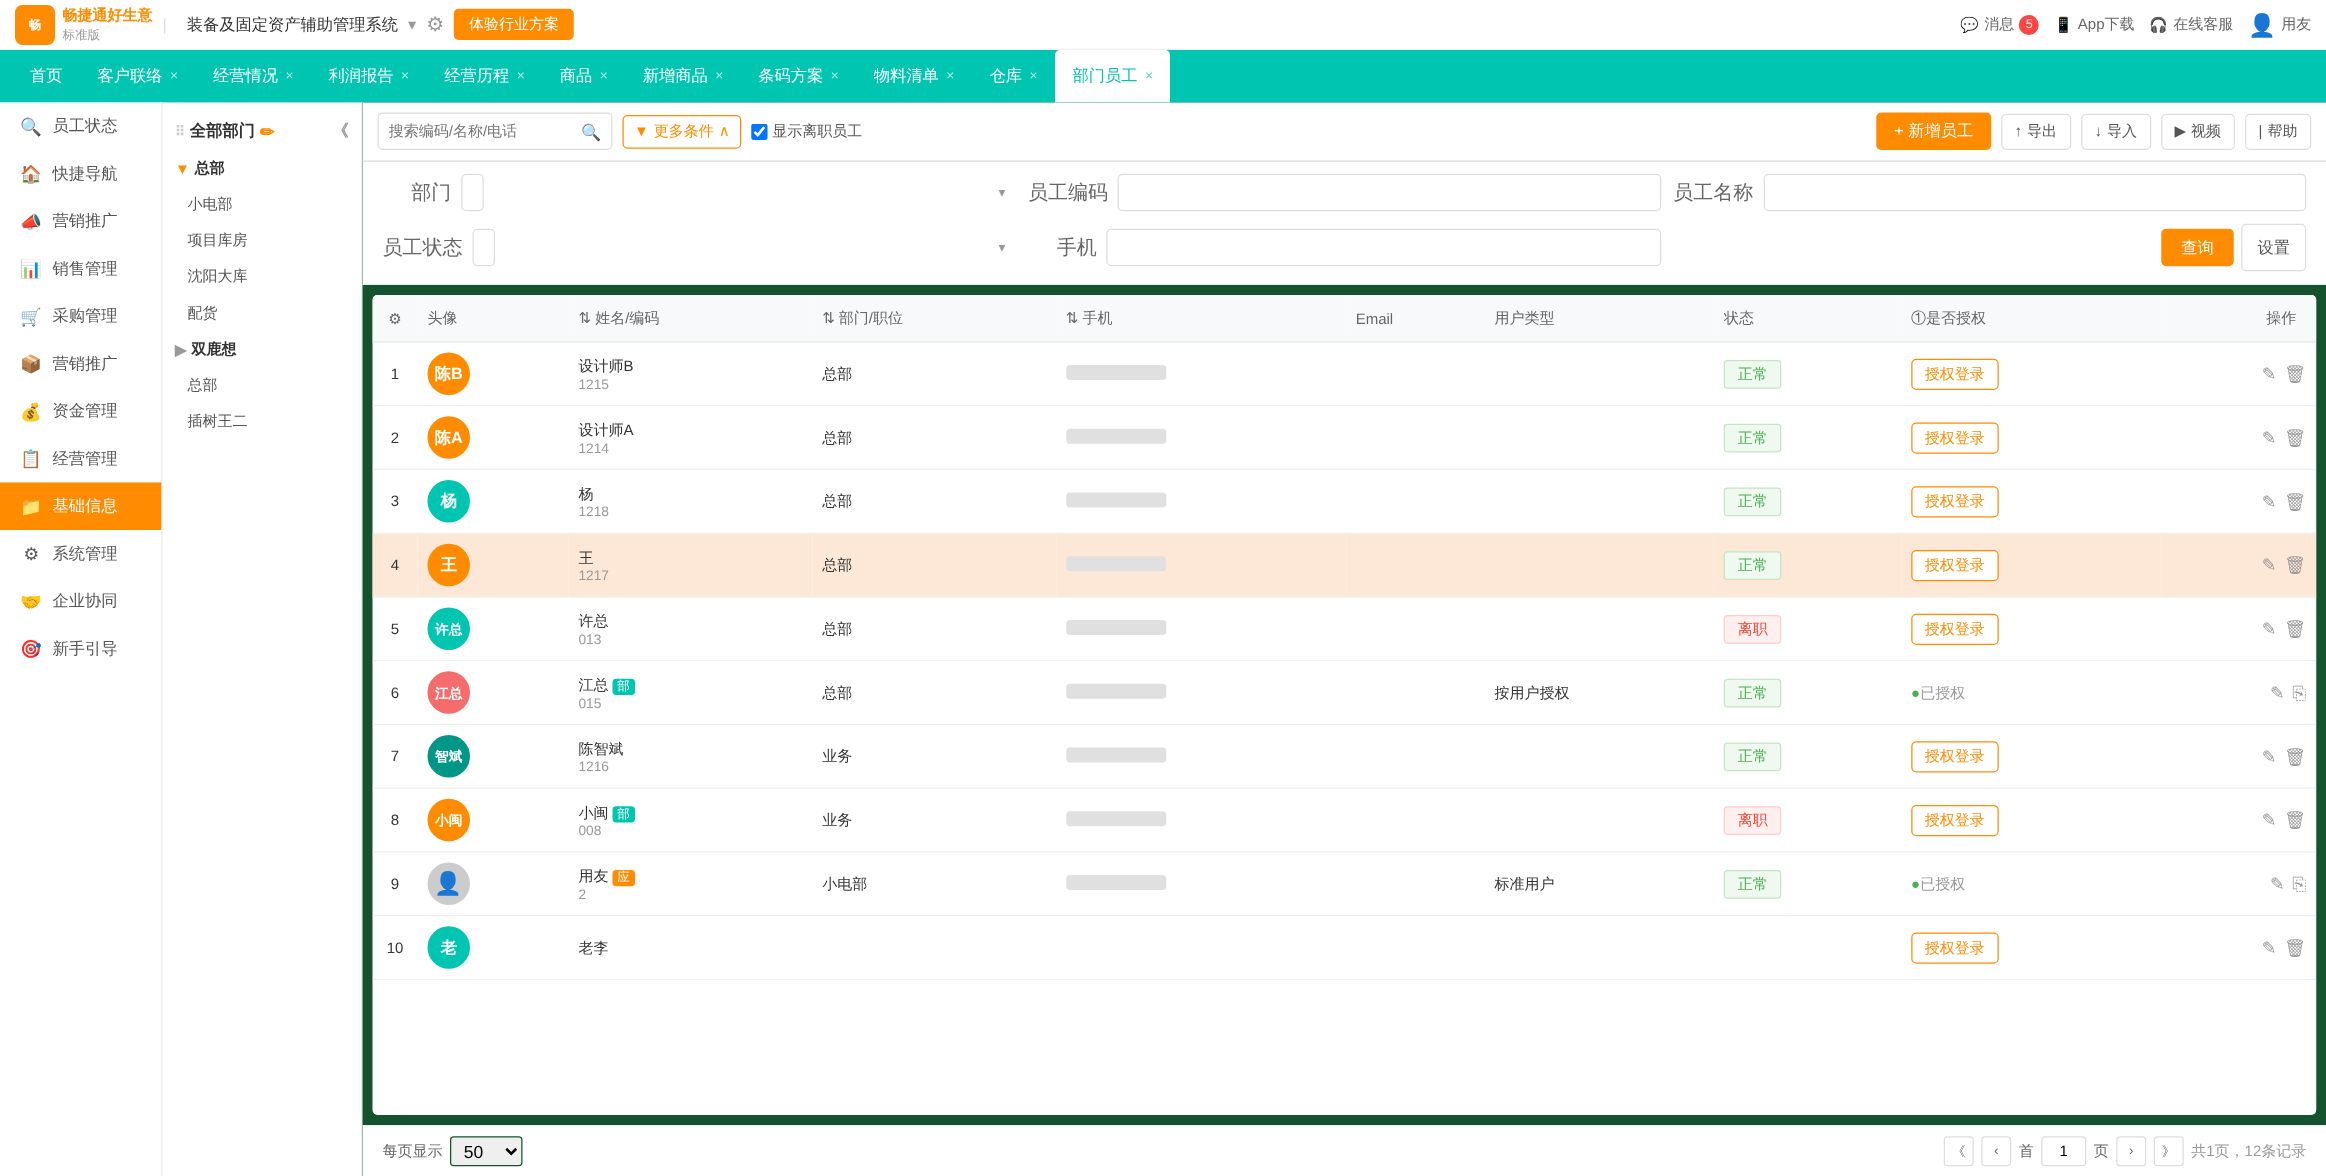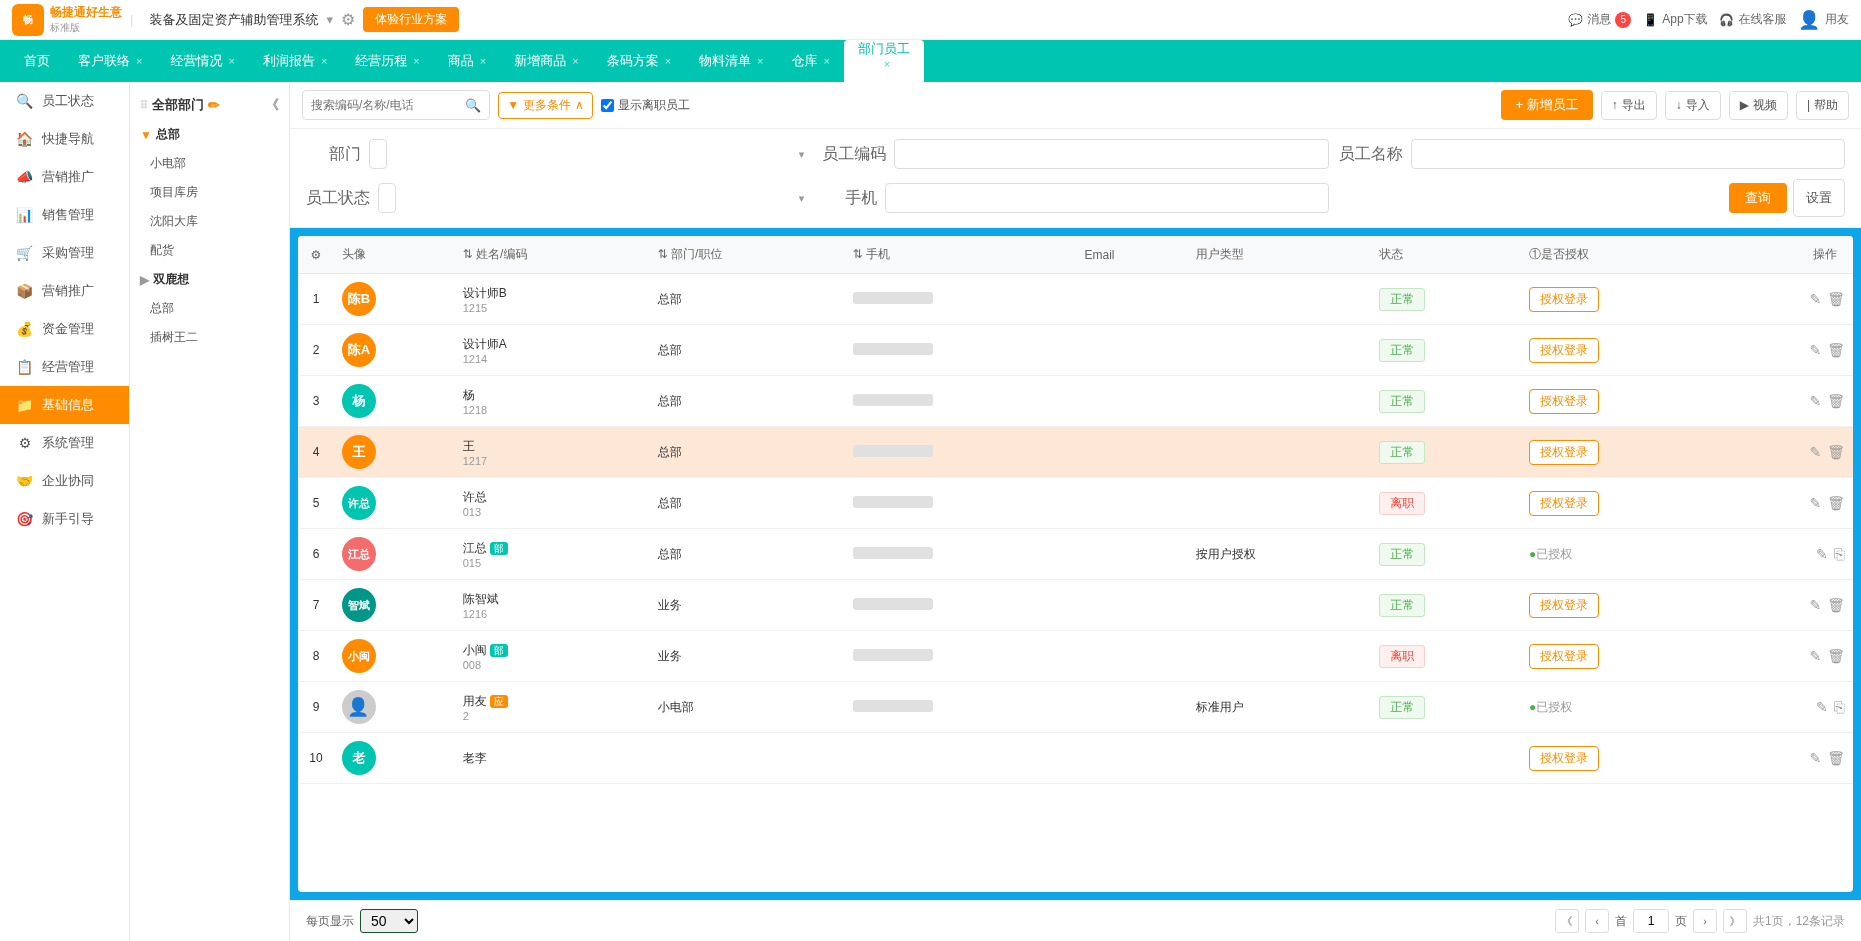--- a/index.html
+++ b/index.html
@@ -14,21 +14,21 @@
     .brand-subtitle { font-size: 10px; color: #999; }
     .system-title { font-size: 13px; color: #333; margin-left: 8px; }
     .top-bar-actions { display: flex; align-items: center; gap: 12px; }
     .top-bar-btn { font-size: 12px; color: #666; cursor: pointer; display: flex; align-items: center; gap: 4px; }
     .experience-btn { background: #ff8c00; color: #fff; padding: 4px 12px; border-radius: 4px; font-size: 12px; cursor: pointer; border: none; }
     .badge { background: #f44; color: #fff; border-radius: 50%; width: 16px; height: 16px; font-size: 10px; display: flex; align-items: center; justify-content: center; }
 
     
     .nav-tabs { height: 42px; background: #00c5b0; display: flex; align-items: center; padding: 0 10px; gap: 0; overflow-x: auto; }
     .nav-tab { padding: 0 14px; height: 42px; display: flex; align-items: center; color: #fff; font-size: 13px; cursor: pointer; white-space: nowrap; position: relative; }
-    .nav-tab.active { background: #fff; color: #00c5b0; border-radius: 4px 4px 0 0; flex-direction: column; }
+    .nav-tab.active { background: #fff; color: #00c5b0; border-radius: 4px 4px 0 0; }
     .nav-tab .close-x { margin-left: 6px; font-size: 11px; opacity: 0.7; }
 
     
     .main-layout { display: flex; height: calc(941px - 40px - 42px); }
 
     
     .sidebar { width: 130px; background: #fff; border-right: 1px solid #e8e8e8; display: flex; flex-direction: column; flex-shrink: 0; }
     .sidebar-item { padding: 10px 16px; display: flex; align-items: center; gap: 8px; cursor: pointer; font-size: 13px; color: #555; }
     .sidebar-item.active { background: #ff8c00; color: #fff; border-radius: 0; }
     .sidebar-item .s-icon { width: 18px; height: 18px; display: flex; align-items: center; justify-content: center; font-size: 14px; }
@@ -41,21 +41,21 @@
 
     
     .dept-panel { width: 160px; background: #fff; border-right: 1px solid #e8e8e8; padding: 8px 0; flex-shrink: 0; overflow-y: auto; }
     .dept-header { display: flex; align-items: center; padding: 6px 10px; gap: 4px; font-size: 13px; font-weight: bold; color: #333; }
     .dept-header .edit-icon { color: #ff8c00; font-size: 14px; }
     .dept-collapse { color: #999; cursor: pointer; margin-left: auto; }
     .dept-item { padding: 6px 12px 6px 20px; font-size: 12px; color: #555; cursor: pointer; }
     .dept-group { padding: 6px 10px; font-size: 12px; color: #333; font-weight: bold; cursor: pointer; display: flex; align-items: center; gap: 4px; }
 
     
-    .main-panel { flex: 1; display: flex; flex-direction: column; overflow: hidden; background: #0ea5e9; }
+    .main-panel { flex: 1; display: flex; flex-direction: column; overflow: hidden; background: #14532d; }
 
     
     .toolbar { background: #fff; padding: 8px 12px; display: flex; align-items: center; justify-content: space-between; border-bottom: 1px solid #eee; }
     .toolbar-left { display: flex; align-items: center; gap: 8px; }
     .search-box { display: flex; align-items: center; border: 1px solid #ddd; border-radius: 4px; padding: 0 8px; height: 30px; gap: 4px; }
     .search-box input { border: none; outline: none; font-size: 12px; width: 160px; }
     .filter-btn { display: flex; align-items: center; gap: 4px; font-size: 12px; color: #ff8c00; cursor: pointer; padding: 4px 8px; border: 1px solid #ff8c00; border-radius: 4px; }
     .checkbox-label { display: flex; align-items: center; gap: 4px; font-size: 12px; color: #555; }
     .toolbar-right { display: flex; align-items: center; gap: 8px; }
     .btn-add { background: #ff8c00; color: #fff; border: none; padding: 6px 14px; border-radius: 4px; font-size: 13px; cursor: pointer; }

